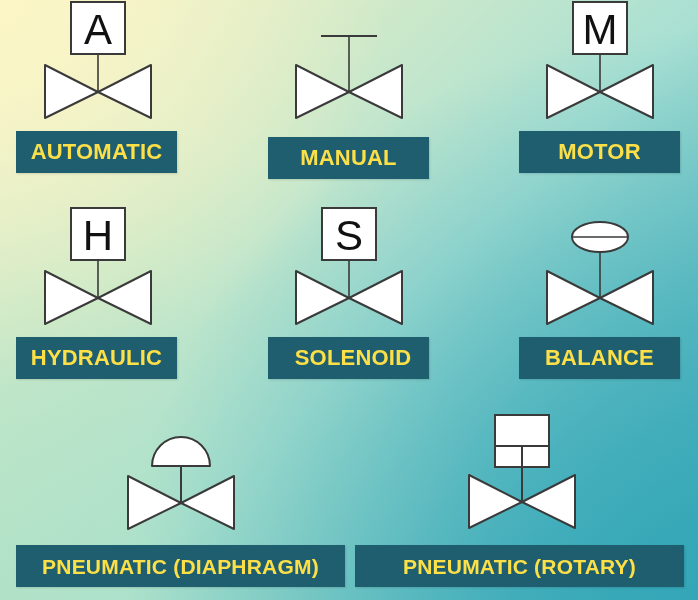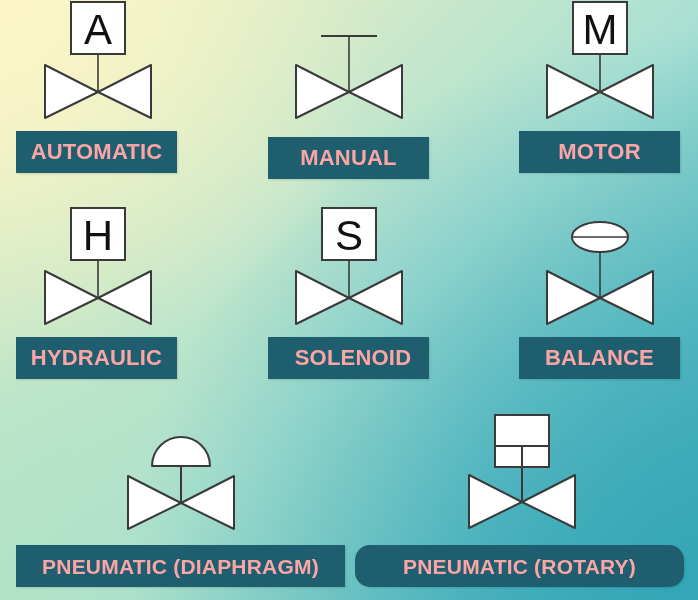--- a/index.html
+++ b/index.html
@@ -31,21 +31,21 @@
   }
 
   .symbol svg {
     display: block;
     overflow: visible;
   }
 
   .label {
     position: absolute;
     background: #1f5e6e;
-    color: #fca5a5;
+    color: #fde047;
     font-family: "Liberation Sans", sans-serif;
     font-weight: bold;
     font-size: 22px;
     letter-spacing: 0.2px;
     display: flex;
     align-items: center;
     justify-content: center;
     text-align: center;
     box-sizing: border-box;
     line-height: 1;
@@ -137,15 +137,15 @@
 
   <div class="symbol" style="left:464px; top:410px;">
     <svg width="116" height="125" viewBox="0 0 116 125">
       <rect x="31" y="5" width="54" height="52" fill="#ffffff" stroke="#3a3a3a" stroke-width="2"></rect>
       <line x1="31" y1="36" x2="85" y2="36" stroke="#3a3a3a" stroke-width="2"></line>
       <line x1="58" y1="36" x2="58" y2="92" stroke="#3a3a3a" stroke-width="2"></line>
       <polygon points="5,65 5,118 58,92" fill="#ffffff" stroke="#3a3a3a" stroke-width="2" stroke-linejoin="round"></polygon>
       <polygon points="111,65 111,118 58,92" fill="#ffffff" stroke="#3a3a3a" stroke-width="2" stroke-linejoin="round"></polygon>
     </svg>
   </div>
-  <div class="label wide" style="left:355px; top:545px; width:329px; height:42px;border-radius:15px;">PNEUMATIC (ROTARY)</div>
+  <div class="label wide" style="left:355px; top:545px; width:329px; height:42px;">PNEUMATIC (ROTARY)</div>
 
 </div>
 
 </body></html>

